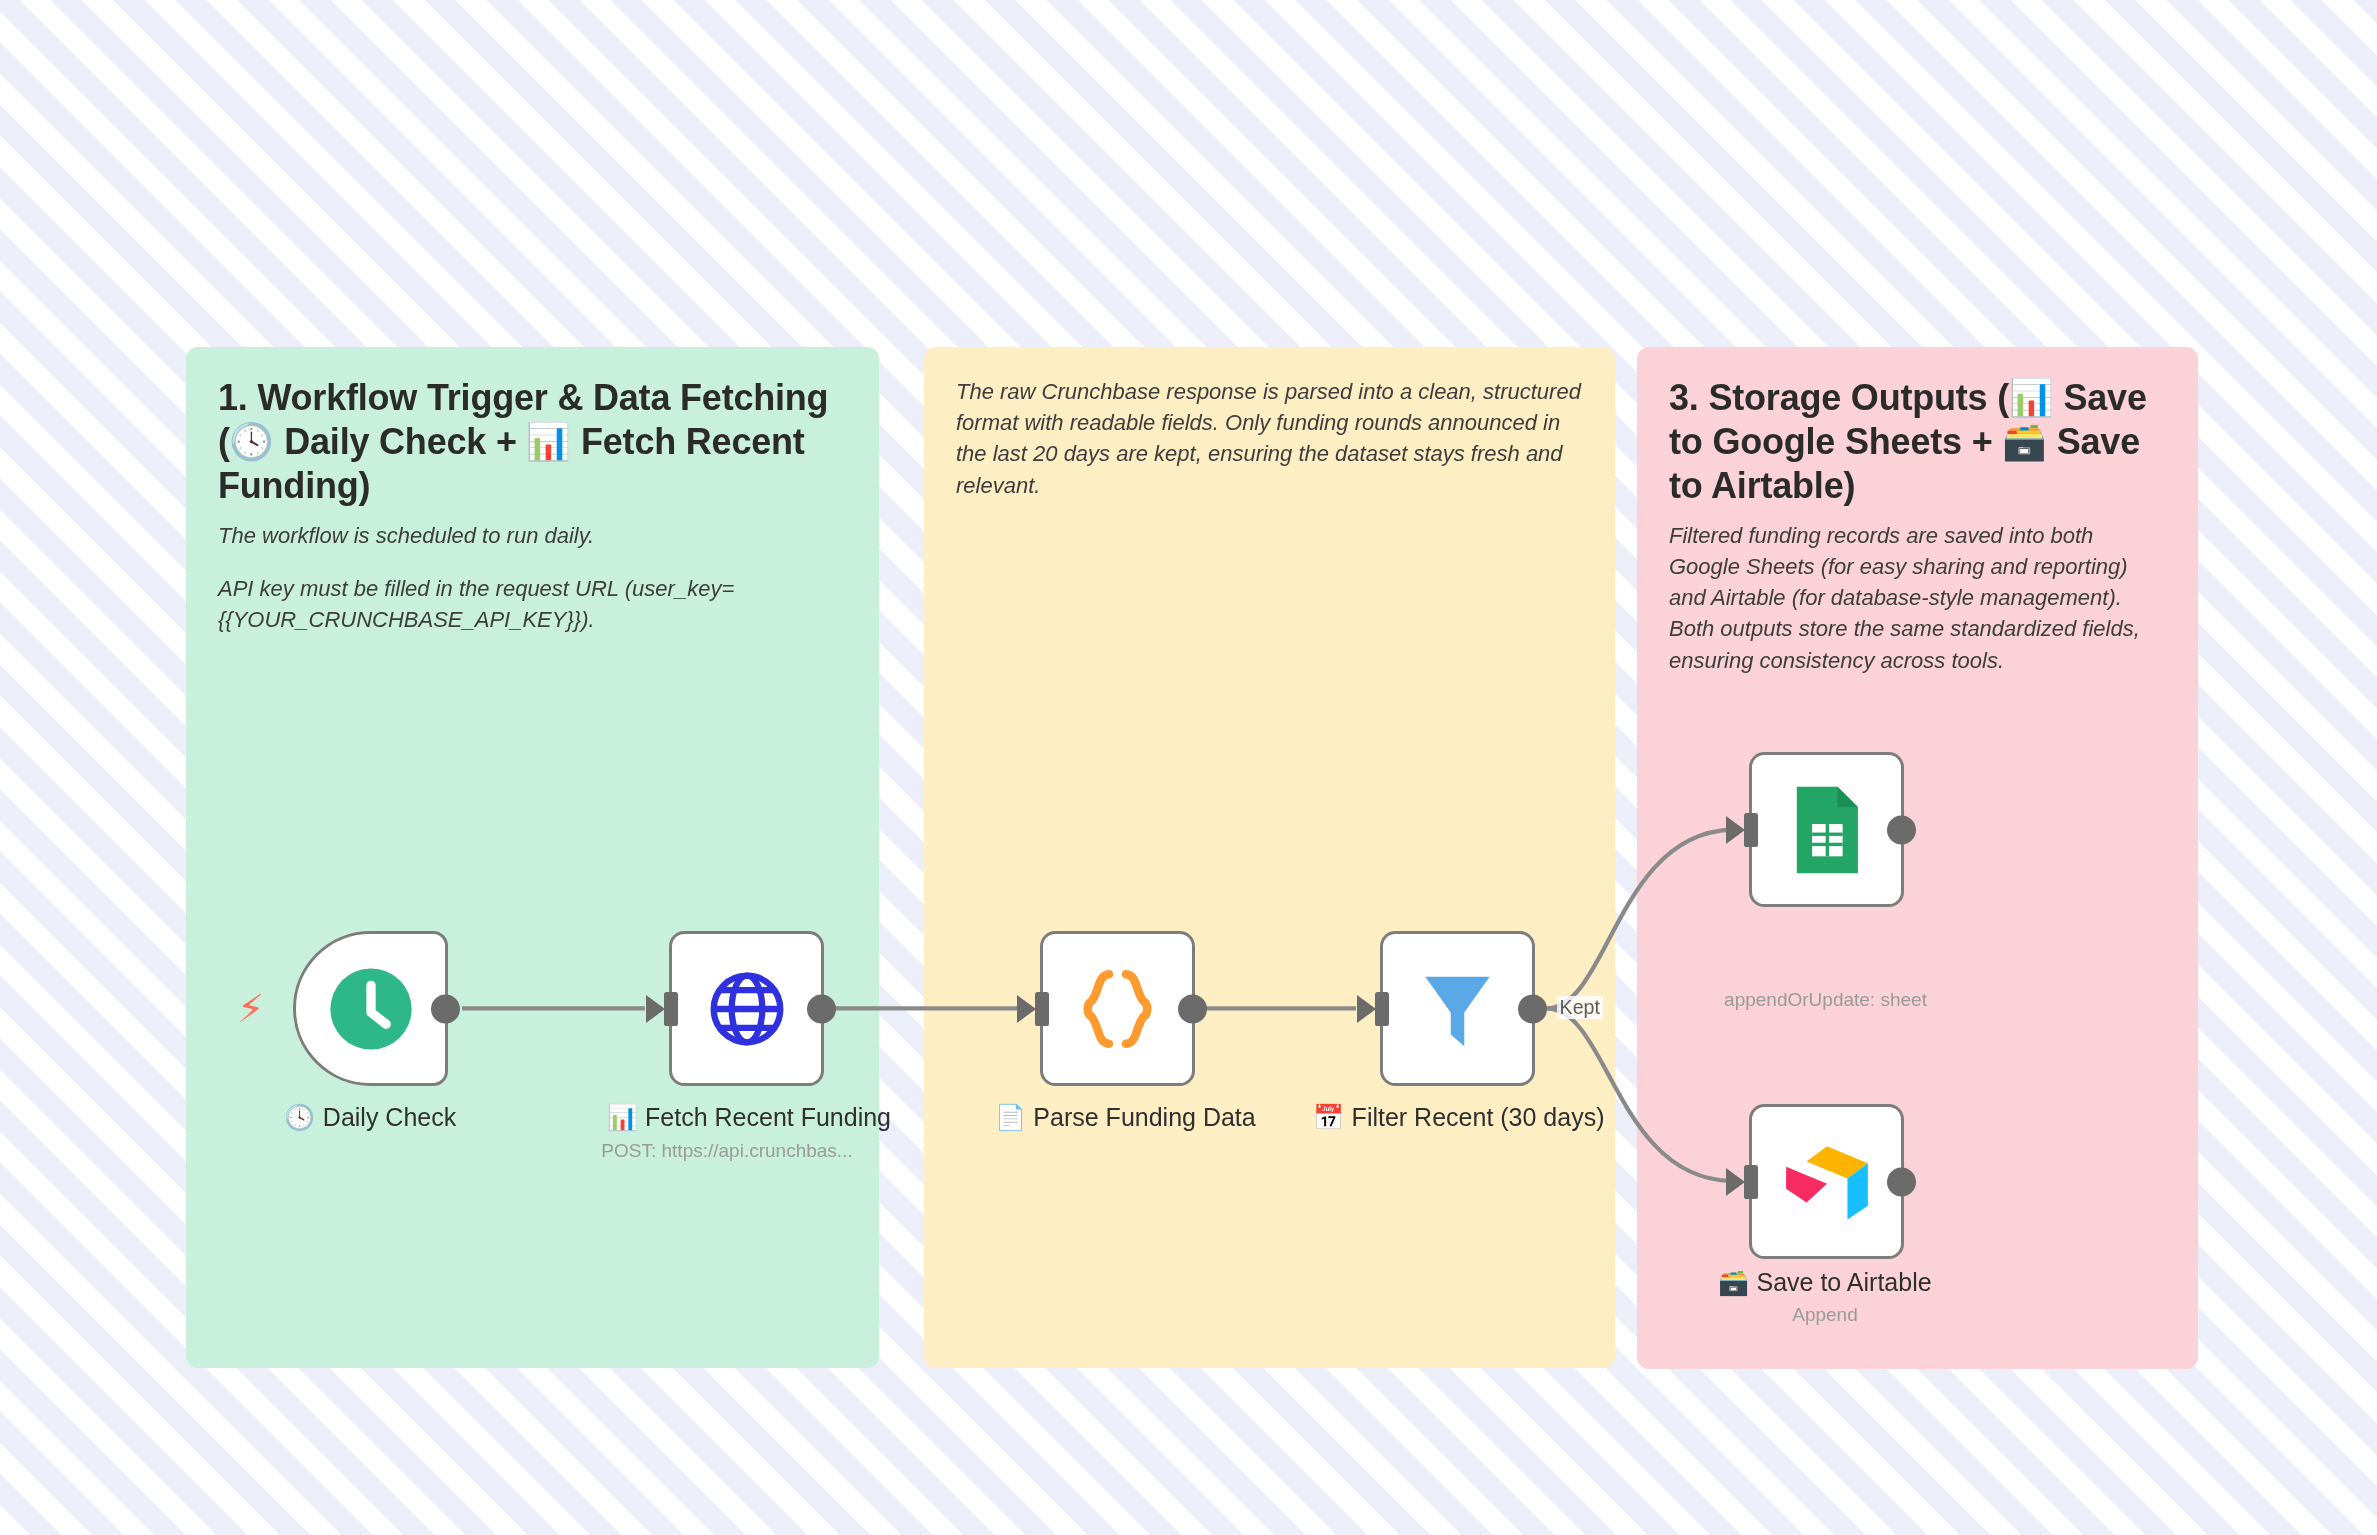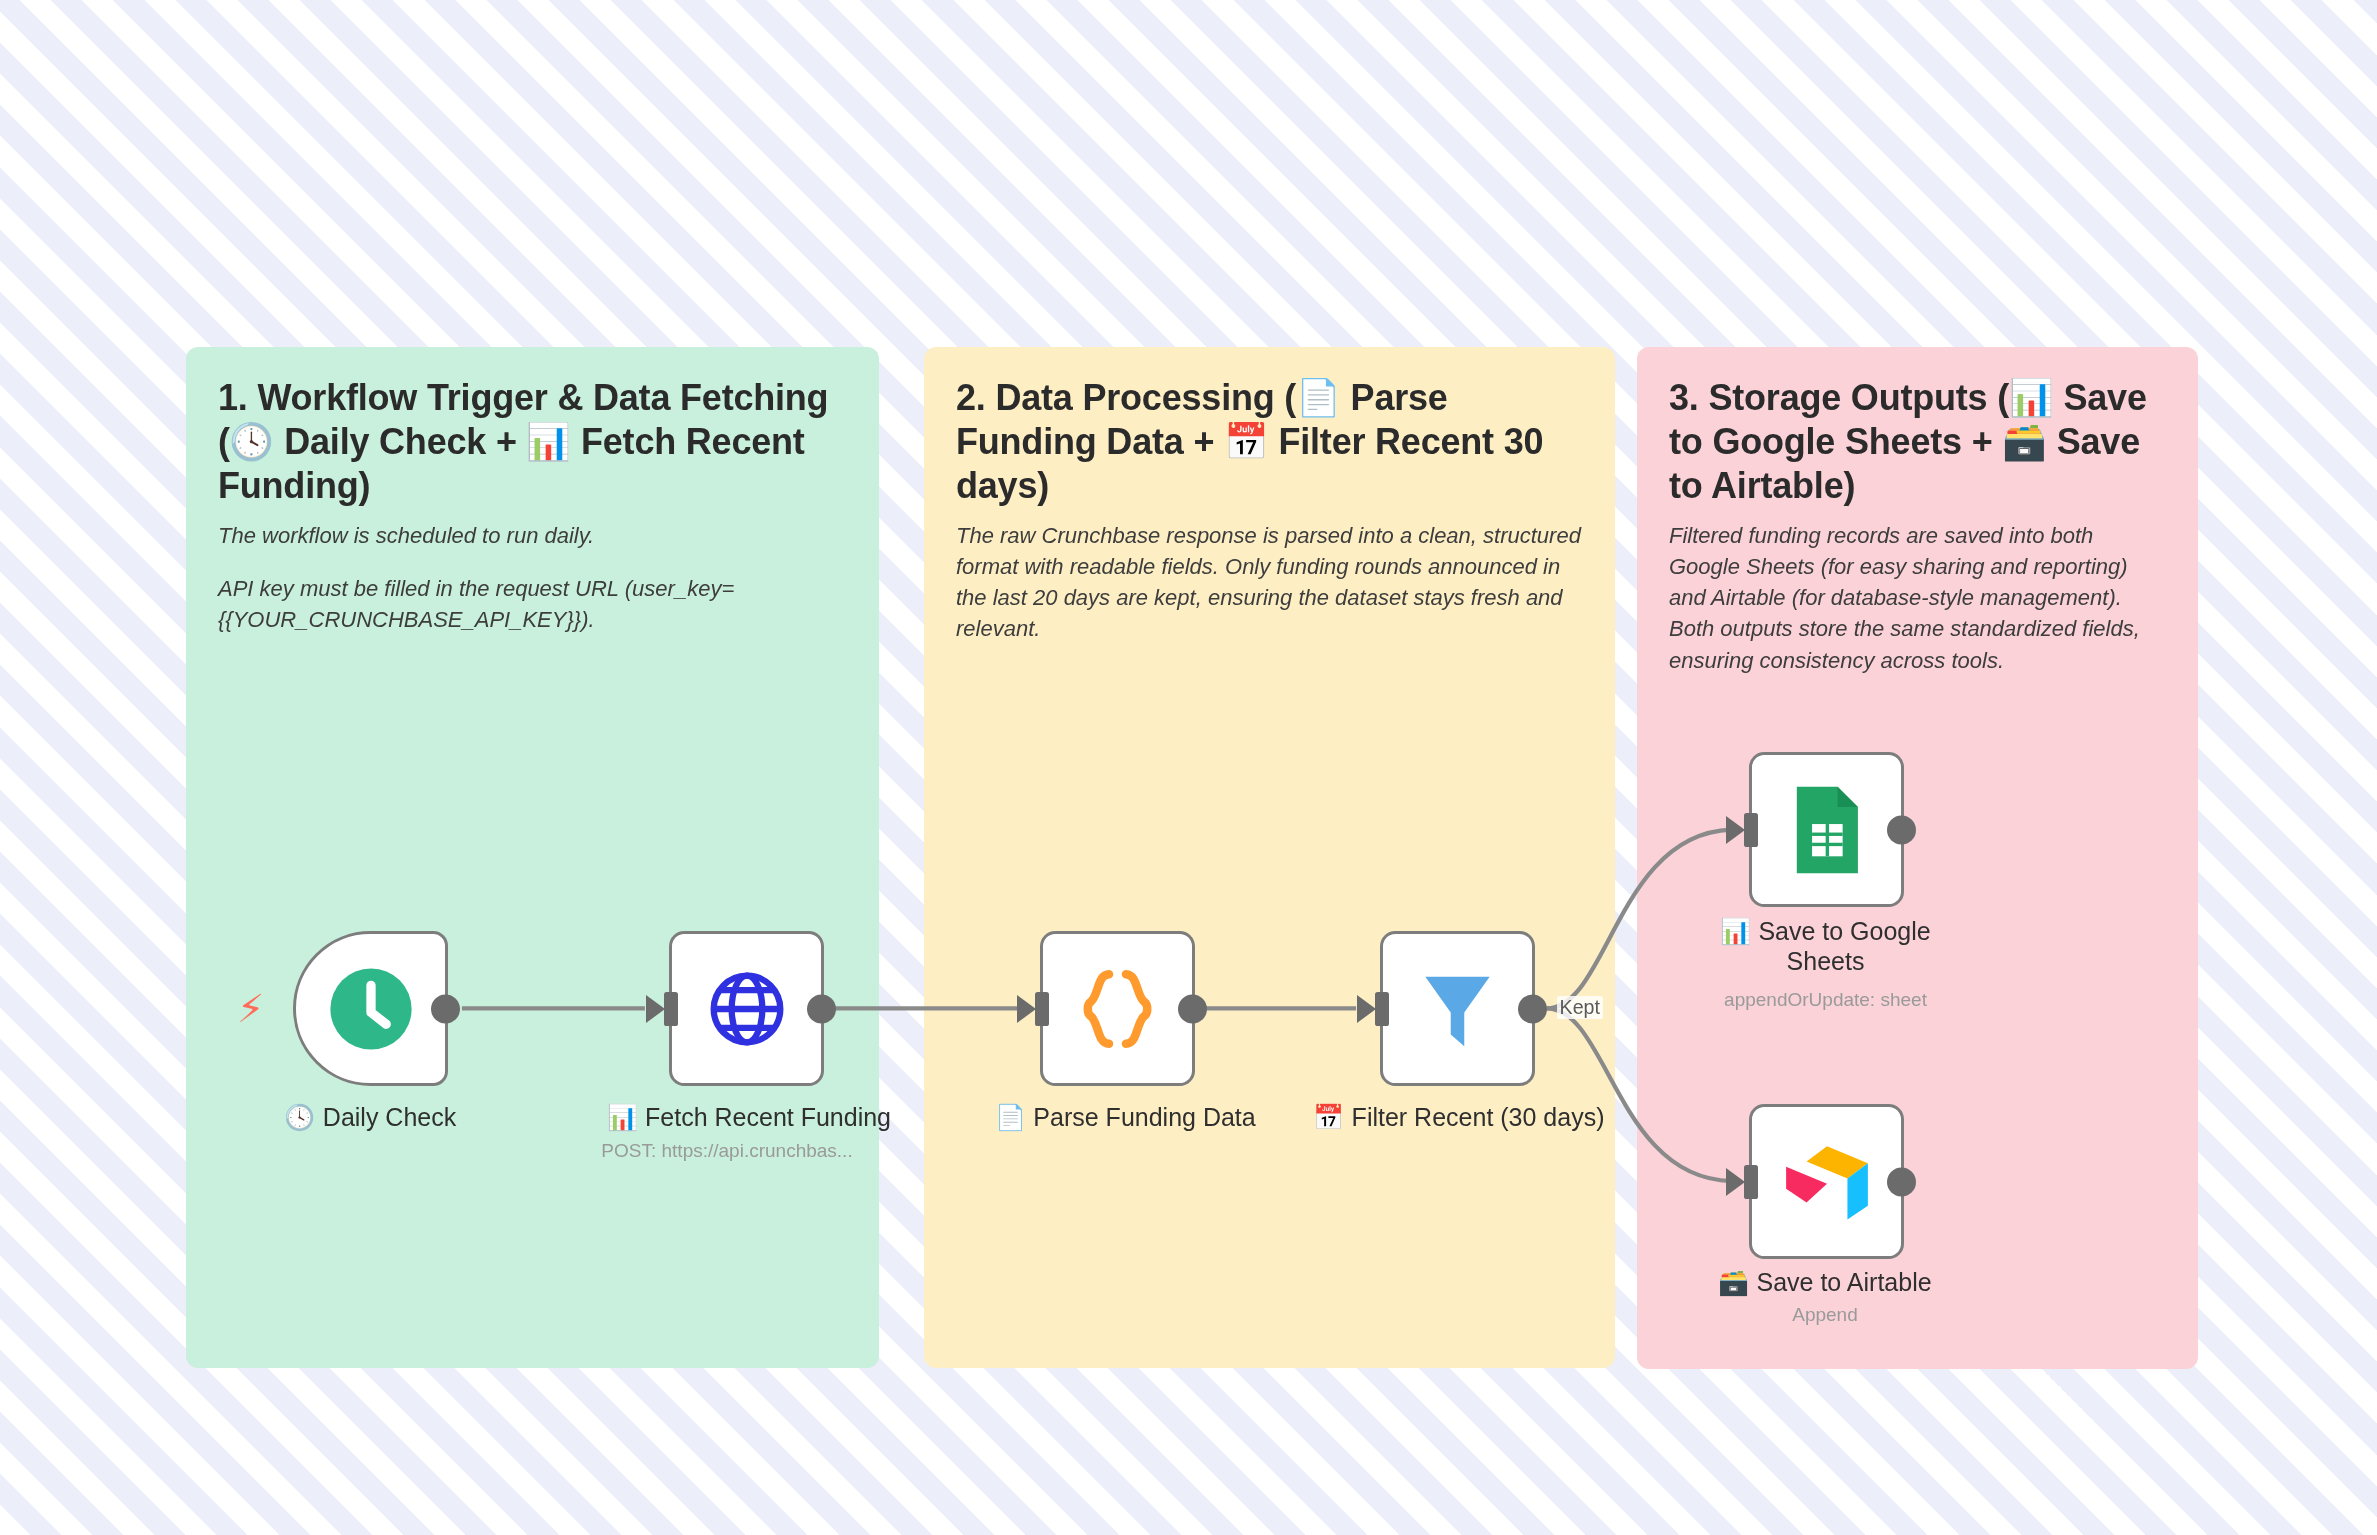--- a/index.html
+++ b/index.html
@@ -164,23 +164,20 @@
   <div class="panel-title">
     <span>1. Workflow Trigger &amp; Data Fetching (</span><span class="emj">🕓</span><span> Daily Check + </span><span class="emj">📊</span><span> Fetch Recent Funding)</span>
   </div>
   <div class="panel-body">
     <p>The workflow is scheduled to run daily.</p>
     <p>API key must be filled in the request URL (user_key={{YOUR_CRUNCHBASE_API_KEY}}).</p>
   </div>
 </div>
 
 <div class="panel" id="panel-2">
-  <div class="panel-title">
-    <span>2. Data Processing (</span><span class="emj">📄</span><span> Parse Funding Data + </span><span class="emj">📅</span><span> Filter Recent 30 days)</span>
-  </div>
   <div class="panel-body">
     <p>The raw Crunchbase response is parsed into a clean, structured format with readable fields. Only funding rounds announced in the last 20 days are kept, ensuring the dataset stays fresh and relevant.</p>
   </div>
 </div>
 
 <div class="panel" id="panel-3">
   <div class="panel-title">
     <span>3. Storage Outputs (</span><span class="emj">📊</span><span> Save to Google Sheets + </span><span class="emj">🗃️</span><span> Save to Airtable)</span>
   </div>
   <div class="panel-body">
@@ -270,24 +267,20 @@
       <rect x="26" y="48" width="36" height="38" fill="#ffffff"></rect>
       <g stroke="#23a566" stroke-width="4">
         <line x1="26" y1="60" x2="62" y2="60"></line>
         <line x1="26" y1="72" x2="62" y2="72"></line>
         <line x1="44" y1="48" x2="44" y2="86"></line>
       </g>
     </svg>
     <div class="port-in"></div>
     <div class="port-out"></div>
   </div>
-  <div class="node-caption wrap" style="left:1698px; top:917px; width:255px;">
-    <span class="emj">📊</span>
-    <span>Save to Google Sheets</span>
-  </div>
   <div class="node-sub" style="left:1698px; top:989px; width:255px;">appendOrUpdate: sheet</div>
 
   <div class="node" style="left:1749px; top:1104px;">
     <svg class="icon" width="92" height="82" viewBox="0 0 108 96">
       <path d="M 54 6 L 102 26 L 78 44 L 30 24 Z" fill="#fcb400"></path>
       <path d="M 78 44 L 102 26 L 102 76 L 78 92 Z" fill="#18bfff"></path>
       <path d="M 6 30 L 54 50 L 30 72 L 6 56 Z" fill="#f82b60"></path>
     </svg>
     <div class="port-in"></div>
     <div class="port-out"></div>

